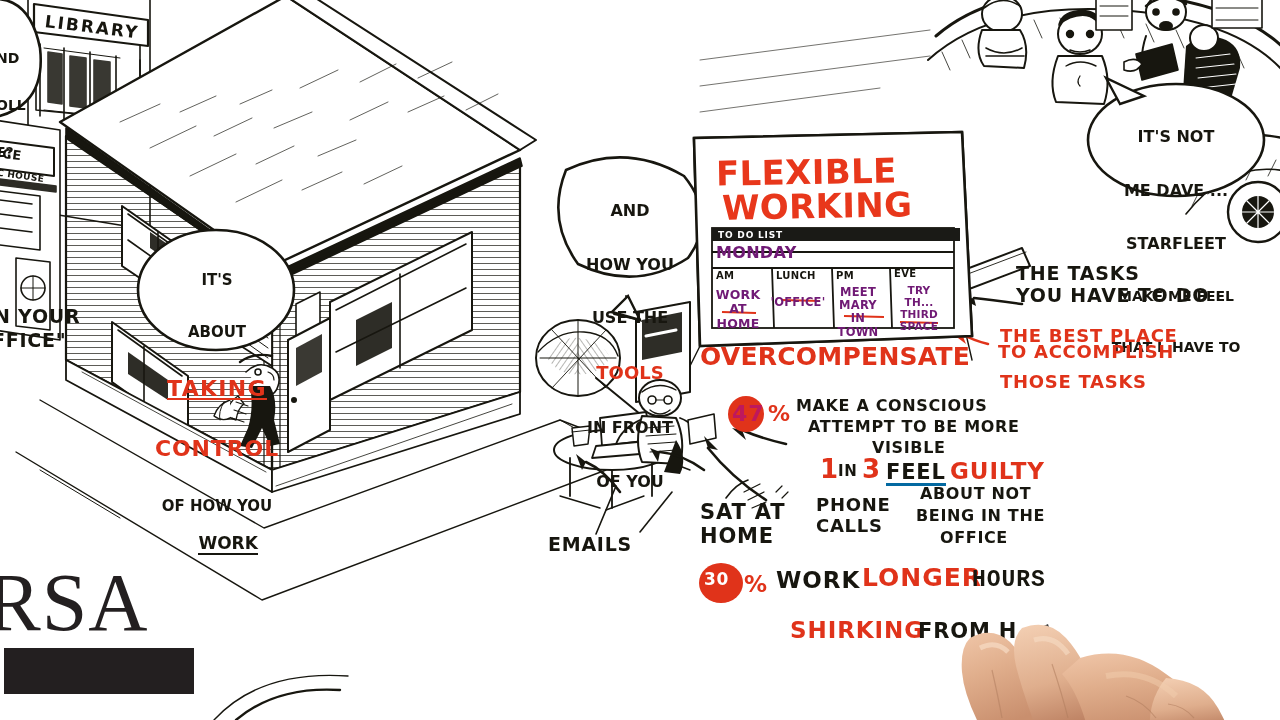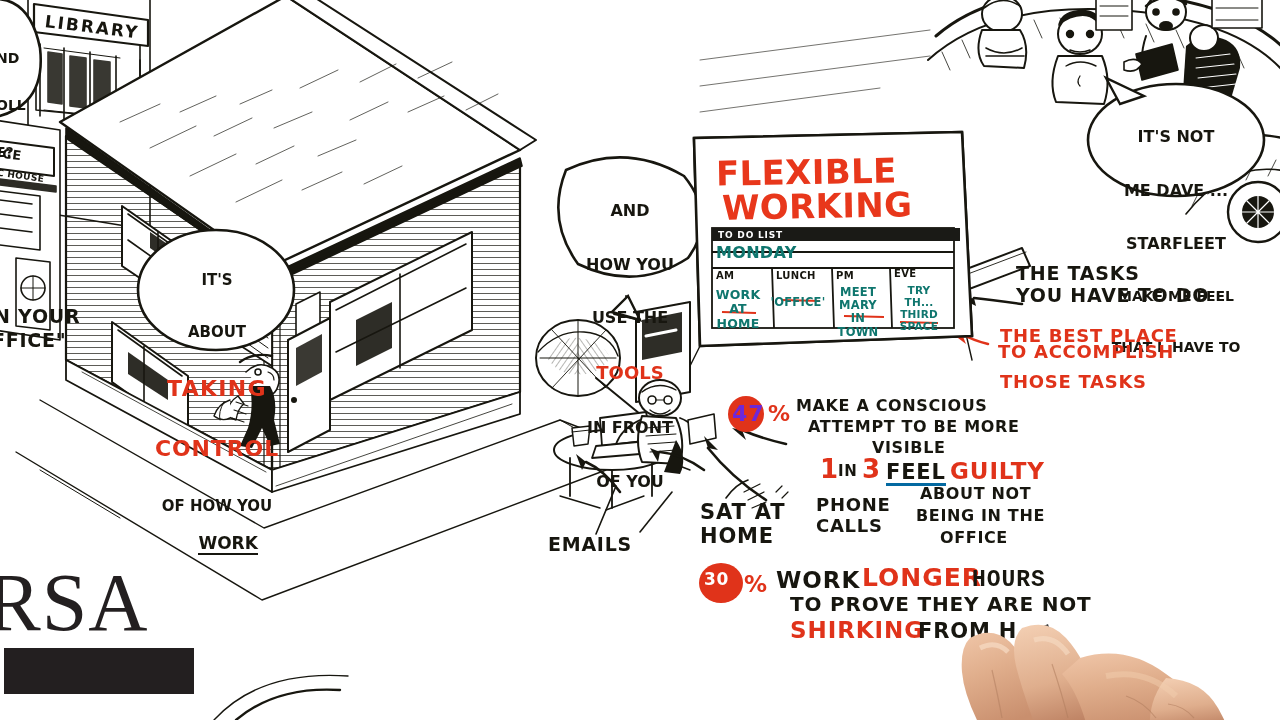--- a/index.html
+++ b/index.html
@@ -40,21 +40,21 @@
   
   #board{position:absolute;}
   .todo-bar{
     position:absolute;background:#1a1a16;color:#fff;
     font-size:9px;font-weight:700;letter-spacing:0.09em;
     font-family:"DejaVu Sans", sans-serif;
     display:flex;align-items:center;padding-left:6px;text-transform:uppercase;
   }
   .cellhdr{position:absolute;font-size:10px;font-weight:700;color:#17160f;
     font-family:"DejaVu Sans", sans-serif;text-transform:uppercase;letter-spacing:.03em;}
-  .cellbody{position:absolute;font-size:12.5px;font-weight:700;color:#0f766e;
+  .cellbody{position:absolute;font-size:12.5px;font-weight:700;color:#701a75;
     font-family:"DejaVu Sans", sans-serif;text-transform:uppercase;text-align:center;
     line-height:1.15;white-space:pre;letter-spacing:.02em;}
 
   
   #rsa-logo{position:absolute;left:-14px;top:566px;}
   #rsa-word{
     font-family:"Liberation Serif", serif;
     font-weight:400;font-size:82px;color:#231f20;letter-spacing:1px;
     line-height:.9;
   }
@@ -383,21 +383,21 @@
     <div>OLL</div>
     <div>E?</div>
   </div>
 
   <div class="hand" style="left:-6px;top:306px;font-size:19px;">N YOUR</div>
   <div class="hand" style="left:-8px;top:330px;font-size:19px;">FFICE"</div>
 
   <div class="bubble-text" style="left:150px;top:236px;width:134px;">
     <div style="font-size:15px;">IT'S</div>
     <div style="font-size:15px;">ABOUT</div>
-    <div class="red" style="font-size:22px;letter-spacing:.06em;">TAKING</div>
+    <div class="red" style="font-size:22px;letter-spacing:.06em;text-decoration:underline;">TAKING</div>
     <div class="red" style="font-size:22px;letter-spacing:.04em;">CONTROL</div>
     <div style="font-size:15px;">OF HOW YOU</div>
     <div style="font-size:17px;display:inline-block;border-bottom:2px solid #17160f;margin-top:1px;">WORK</div>
   </div>
 
   <div class="bubble-text" style="left:1100px;top:92px;width:152px;">
     <div style="font-size:16px;">IT'S NOT</div>
     <div style="font-size:16px;">ME DAVE ...</div>
     <div style="font-size:16px;">STARFLEET</div>
     <div style="font-size:14px;">MAKE ME FEEL</div>
@@ -440,26 +440,27 @@
 SPACE</div>
   </div>
 
   <div class="hand" style="left:1016px;top:262px;font-size:19px;line-height:1.18;">THE TASKS
 YOU HAVE TO DO</div>
 
   <div class="hand red" style="left:1000px;top:326px;font-size:18px;">THE BEST PLACE</div>
   <div class="hand red" style="left:998px;top:342px;font-size:18px;">TO ACCOMPLISH</div>
   <div class="hand red" style="left:1000px;top:372px;font-size:18px;">THOSE TASKS</div>
 
+  <div class="hand red" style="left:700px;top:344px;font-size:25px;letter-spacing:.01em;">OVERCOMPENSATE</div>
 
   <div style="position:absolute;left:726px;top:394px;width:40px;height:40px;">
     <svg width="40" height="40" viewBox="0 0 40 40">
       <circle cx="20" cy="20" r="18" fill="#E0331A"></circle>
     </svg>
-    <div class="hand" style="left:6px;top:8px;font-size:22px;color:#6d28d9;">47</div>
+    <div class="hand" style="left:6px;top:8px;font-size:22px;color:#be185d;">47</div>
   </div>
   <div class="hand red" style="left:768px;top:402px;font-size:22px;">%</div>
   <div class="hand" style="left:796px;top:398px;font-size:16px;">MAKE A CONSCIOUS</div>
   <div class="hand" style="left:808px;top:419px;font-size:16px;">ATTEMPT TO BE MORE</div>
   <div class="hand" style="left:872px;top:440px;font-size:16px;">VISIBLE</div>
 
   <div class="hand red" style="left:820px;top:456px;font-size:26px;">1</div>
   <div class="hand" style="left:838px;top:464px;font-size:15px;">IN</div>
   <div class="hand red" style="left:862px;top:456px;font-size:26px;">3</div>
   <div class="hand ul" style="left:886px;top:461px;font-size:21px;">FEEL</div>
@@ -478,21 +479,20 @@
   <div style="position:absolute;left:698px;top:562px;width:46px;height:42px;">
     <svg width="46" height="42" viewBox="0 0 46 42">
       <ellipse cx="23" cy="21" rx="22" ry="20" fill="#E0331A"></ellipse>
     </svg>
     <div class="hand" style="left:6px;top:8px;font-size:17px;color:#fff;text-align:right;">30</div>
   </div>
   <div class="hand red" style="left:744px;top:572px;font-size:23px;">%</div>
   <div class="hand" style="left:776px;top:568px;font-size:23px;">WORK</div>
   <div class="hand red" style="left:862px;top:565px;font-size:25px;">LONGER</div>
   <div class="hand" style="left:972px;top:568px;font-size:23px;font-family:Liberation Mono, monospace;">HOURS</div>
-  <div class="hand" style="left:790px;top:594px;font-size:20px;">TO PROVE THEY ARE NOT</div>
   <div class="hand red" style="left:790px;top:618px;font-size:23px;">SHIRKING</div>
   <div class="hand" style="left:918px;top:620px;font-size:21px;">FROM H</div>
 
   <div id="hand-photo">
     <svg width="360" height="130" viewBox="0 0 360 130">
       <defs>
         <linearGradient id="skin" x1="0" y1="0" x2="0.3" y2="1">
           <stop offset="0%" stop-color="#f0c6a8"></stop>
           <stop offset="45%" stop-color="#e0ae8c"></stop>
           <stop offset="100%" stop-color="#c98f6e"></stop>

